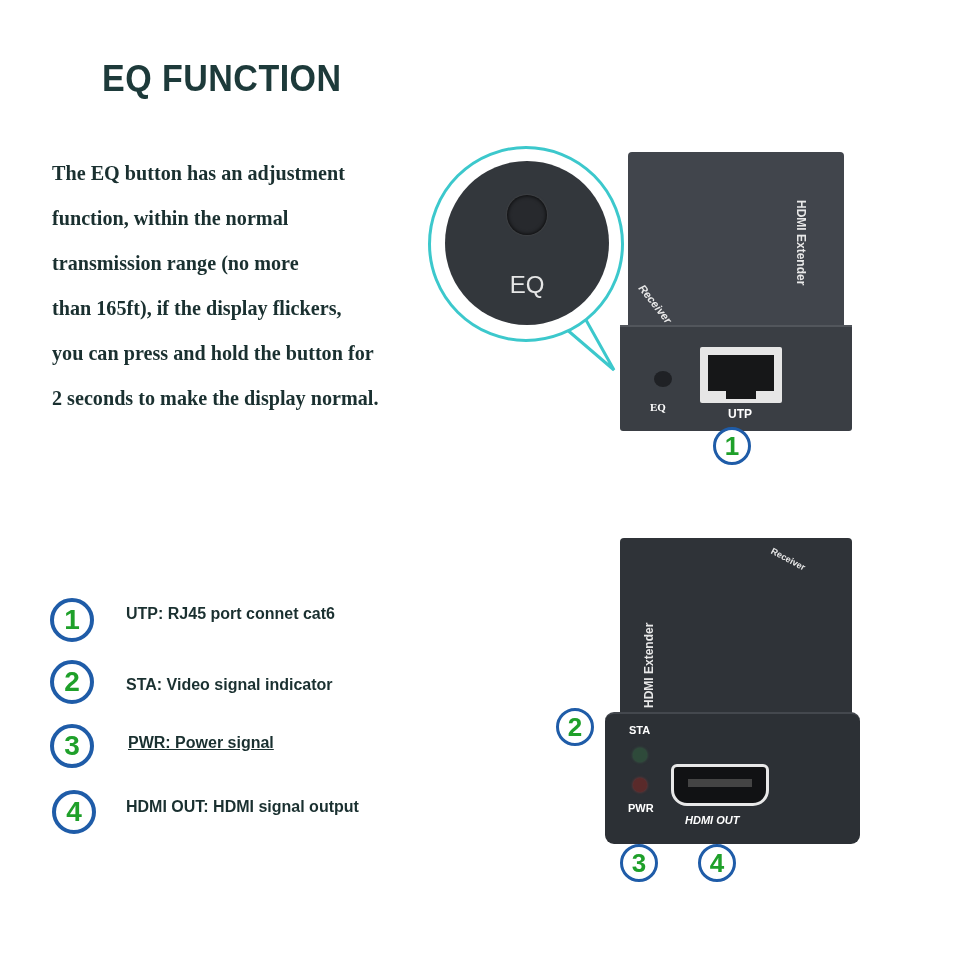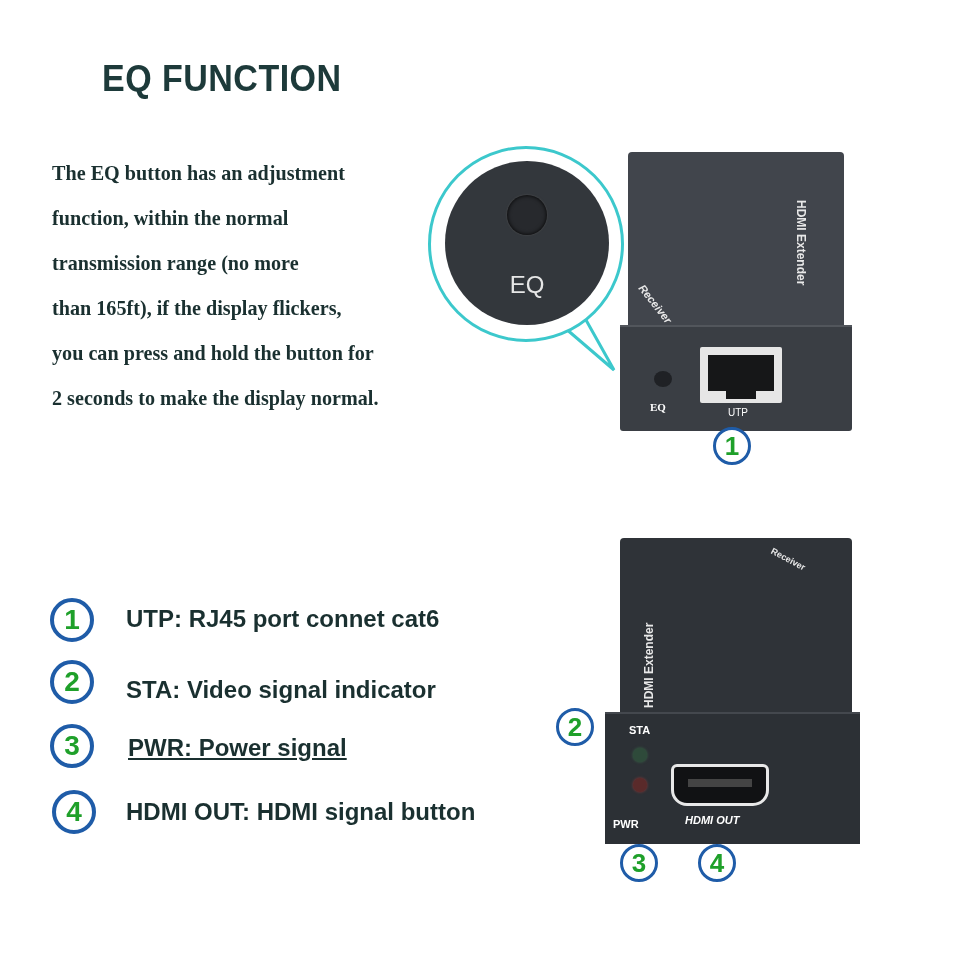--- a/index.html
+++ b/index.html
@@ -27,31 +27,31 @@
                 border-top:2px solid #52565c; border-radius:0 0 3px 3px; }
   .vt { position:absolute; color:#e8e8e8; font-size:12px; font-weight:bold; white-space:nowrap; }
   .eq-hole { position:absolute; left:34px; top:44px; width:18px; height:16px; border-radius:50%;
              background:#1f2125; }
   .eq-lbl { position:absolute; left:30px; top:74px; font-family:"Liberation Serif", serif; font-size:11px;
             color:#fff; font-weight:bold; }
   .rj45 { position:absolute; left:80px; top:20px; width:82px; height:56px; background:#e6e6e6;
           border-radius:2px; }
   .rj45-hole { position:absolute; left:8px; top:8px; width:66px; height:36px; background:#161718; }
   .rj45-notch { position:absolute; left:26px; top:42px; width:30px; height:10px; background:#161718; }
-  .utp-lbl { position:absolute; left:108px; top:80px; font-size:10px; color:#fff; font-weight:normal; }
+  .utp-lbl { position:absolute; left:108px; top:80px; font-size:12px; color:#fff; font-weight:bold; }
   
   .badge { position:absolute; width:36px; height:36px; border-radius:50%; border:4px solid #1f5ca8;
            background:#fff; text-align:center; line-height:36px; font-size:28px; font-weight:bold;
            color:#1fa02a; box-sizing:content-box; }
-  .legend-text { position:absolute; font-size:24px; font-weight:bold; color:#1a3030; white-space:nowrap; }
+  .legend-text { position:absolute; font-size:16px; font-weight:bold; color:#1a3030; white-space:nowrap; }
   
   .dev2-top { position:absolute; left:620px; top:538px; width:232px; height:180px; background:#2f3338;
               border-radius:4px 4px 0 0; }
   .dev2-front { position:absolute; left:605px; top:712px; width:255px; height:130px; background:#2c3035;
-                border-top:2px solid #44484e; }
+                border-top:2px solid #44484e;border-radius:9px; }
   .led { position:absolute; width:14px; height:14px; border-radius:50%; }
   .hdmi { position:absolute; left:66px; top:50px; width:92px; height:36px; border:3px solid #e8e8e8;
           border-radius:6px 6px 16px 16px; background:#111214; }
   .hdmi-pin { position:absolute; left:14px; top:12px; width:64px; height:8px; background:#444; }
   .fl { position:absolute; color:#fff; font-size:11px; font-weight:bold; }
 </style>
 </head>
 <body>
 
 <div class="title">EQ FUNCTION</div>
@@ -94,31 +94,31 @@
 <div class="badge" style="left:50px;top:598px;">1</div>
 <div class="legend-text" style="left:126px;top:605px;">UTP: RJ45 port connet cat6</div>
 
 <div class="badge" style="left:50px;top:660px;">2</div>
 <div class="legend-text" style="left:126px;top:667px;margin-top:9px;">STA: Video signal indicator</div>
 
 <div class="badge" style="left:50px;top:724px;">3</div>
 <div class="legend-text" style="left:128px;top:734px;text-decoration:underline;">PWR: Power signal</div>
 
 <div class="badge" style="left:52px;top:790px;">4</div>
-<div class="legend-text" style="left:126px;top:798px;">HDMI OUT: HDMI signal button</div>
+<div class="legend-text" style="left:126px;top:798px;">HDMI OUT: HDMI signal output</div>
 
 <div class="dev2-top">
   <div class="vt" style="left:22px;top:170px;transform:rotate(-90deg);transform-origin:left top;font-size:12px;">HDMI Extender</div>
   <div class="vt" style="left:154px;top:8px;transform:rotate(28deg);transform-origin:left top;font-size:9px;">Receiver</div>
 </div>
 <div class="dev2-front">
   <div class="fl" style="left:24px;top:10px;">STA</div>
   <div class="led" style="left:28px;top:34px;background:#2e4a3a;box-shadow:0 0 3px #3a6a4a;"></div>
   <div class="led" style="left:28px;top:64px;background:#5a2a2a;box-shadow:0 0 3px #8a3a3a;"></div>
-  <div class="fl" style="left:8px;top:88px;margin-top:16px;">PWR</div>
+  <div class="fl" style="left:23px;top:88px;">PWR</div>
   <div class="hdmi">
       <div class="hdmi-pin"></div>
     </div>
   <div class="fl" style="left:80px;top:100px;font-style:italic;">HDMI OUT</div>
 </div>
 <div class="badge" style="left:556px;top:708px;width:32px;height:32px;line-height:32px;font-size:26px;border-width:3px;">2</div>
 <div class="badge" style="left:620px;top:844px;width:32px;height:32px;line-height:32px;font-size:26px;border-width:3px;">3</div>
 <div class="badge" style="left:698px;top:844px;width:32px;height:32px;line-height:32px;font-size:26px;border-width:3px;">4</div>
 
 </body></html>

